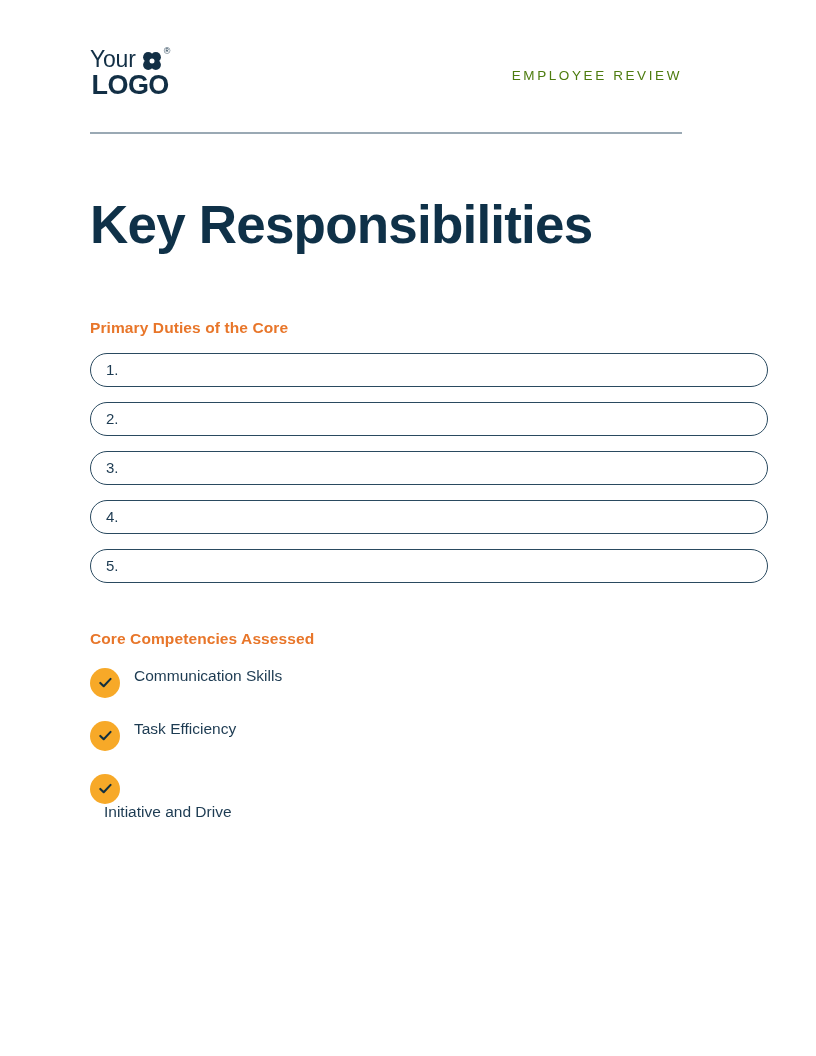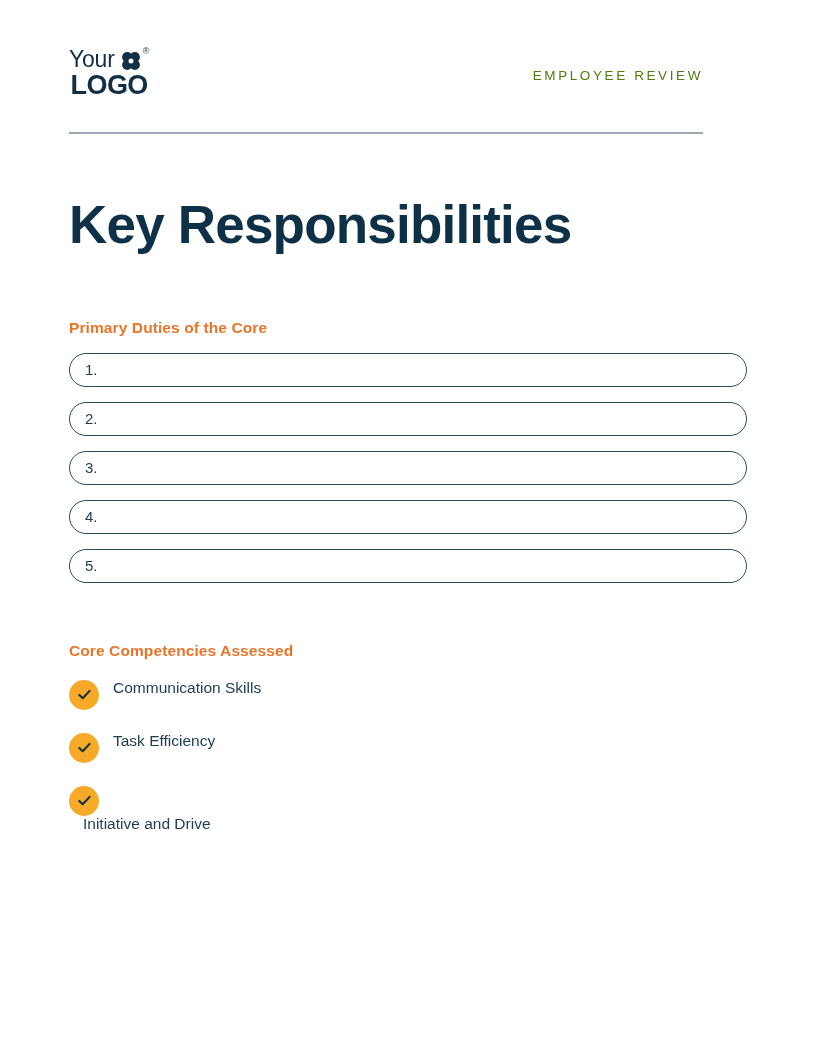--- a/index.html
+++ b/index.html
@@ -15,21 +15,21 @@
     -webkit-font-smoothing: antialiased;
     overflow: hidden;
   }
 
   .page {
     position: relative;
     width: 772px;
     height: 1056px;
     background: #ffffff;
     box-sizing: border-box;
-    padding: 0 69px;
+    padding: 0 90px;
   }
 
   
   .header {
     position: relative;
     display: flex;
     align-items: flex-start;
     justify-content: space-between;
     padding-top: 48px;
     height: 56px;
@@ -138,21 +138,21 @@
   }
   .field-row:last-child { margin-bottom: 0; }
   .field-number {
     font-family: "Liberation Sans", sans-serif;
     font-size: 15px;
     font-weight: 400;
     color: #1d3b52;
     line-height: 1;
   }
 
-  .competencies-heading { margin-top: 59px; }
+  .competencies-heading { margin-top: 47px; }
 
   .check-list {
     margin-top: 20px;
   }
   .check-item {
     display: flex;
     align-items: flex-start;
     height: 30px;
     margin-bottom: 23px;
   }

